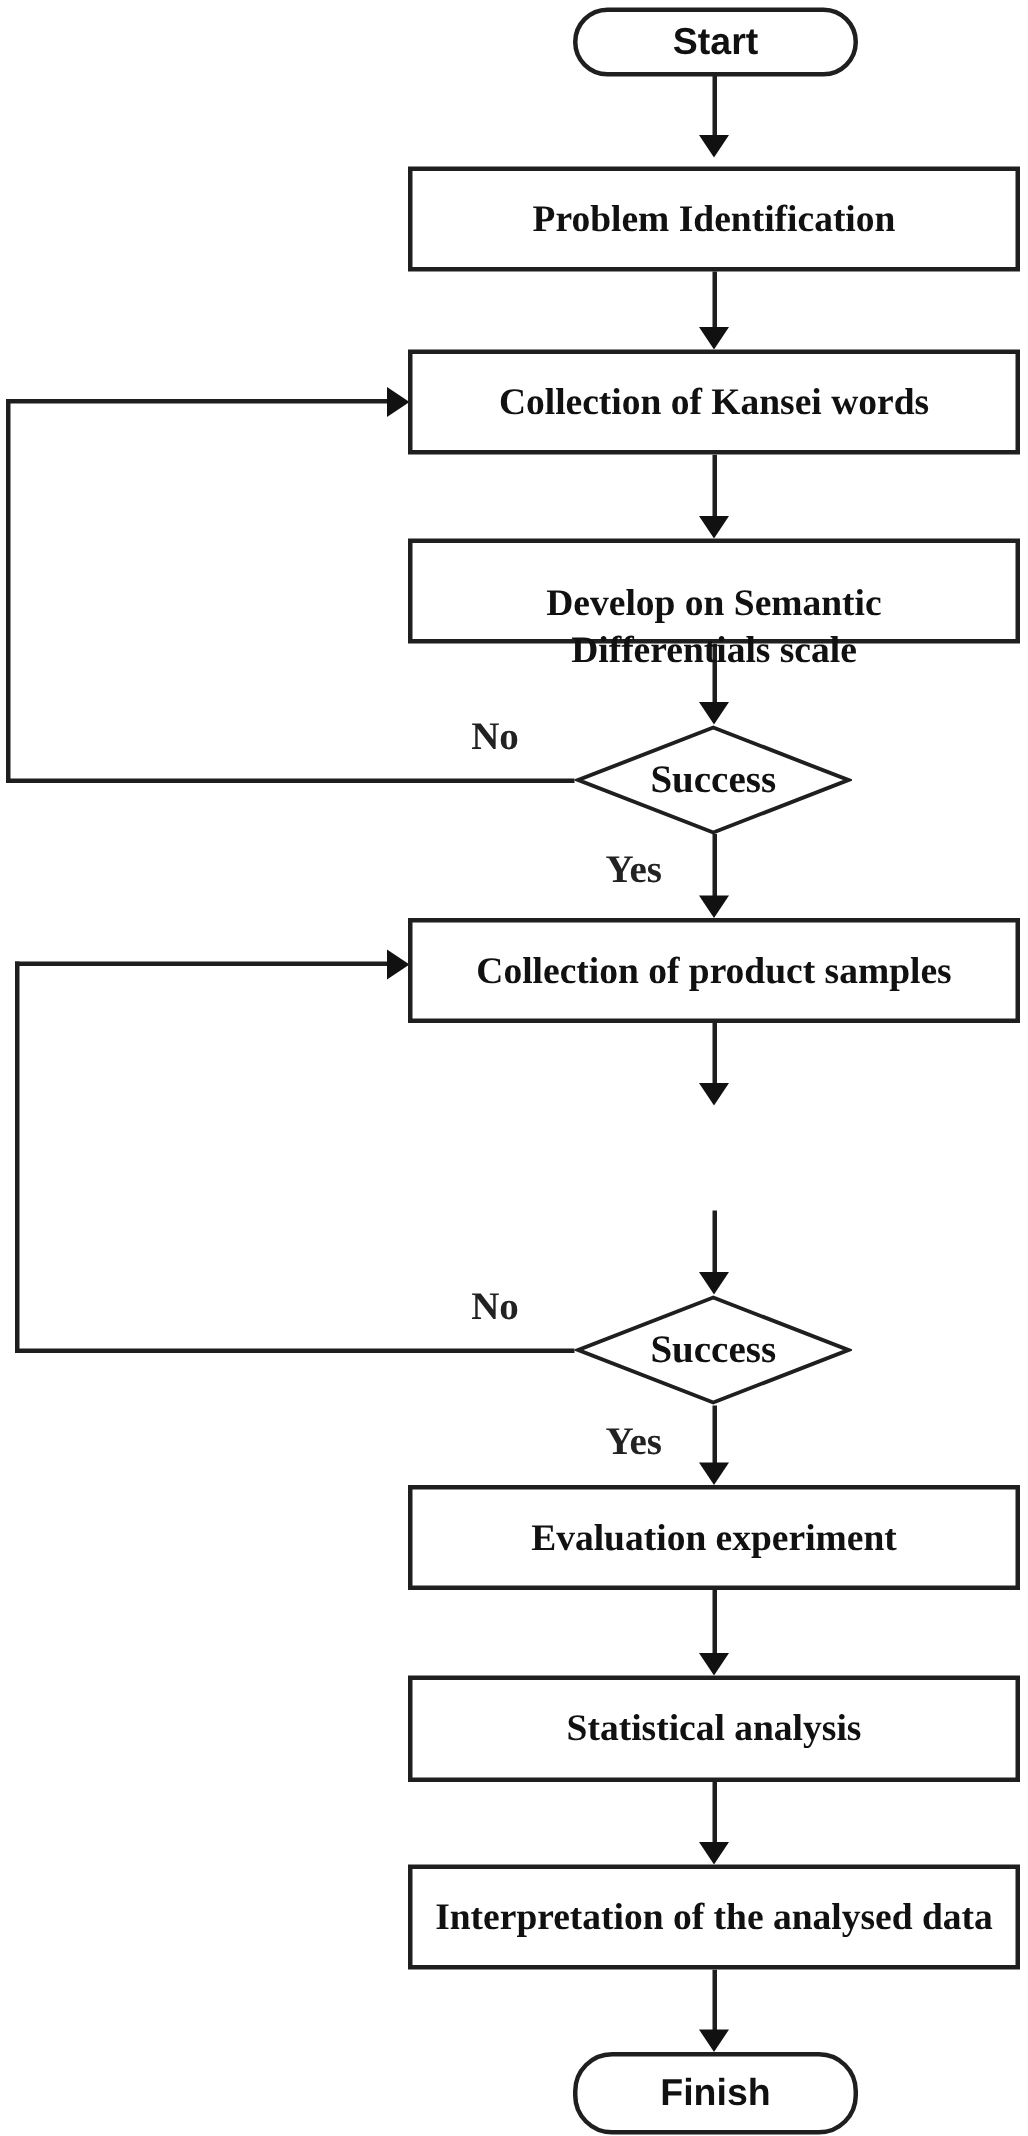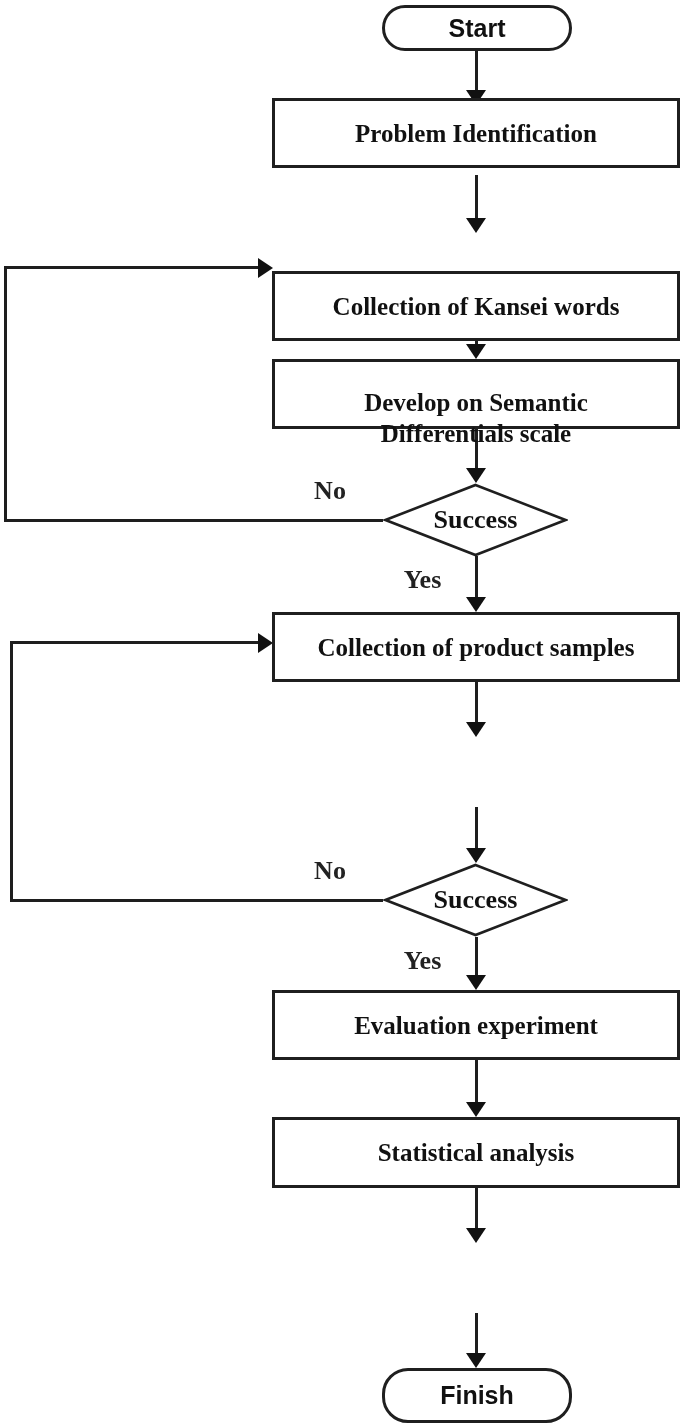--- a/index.html
+++ b/index.html
@@ -122,28 +122,28 @@
 
 <div class="canvas">
 
   <div class="terminator" style="left:382px; top:5px; width:190px; height:46px; border-radius:23px;">
     <span>Start</span>
   </div>
 
   <div class="vline" style="top:50px; height:42px;"></div>
   <div class="head-down" style="top:90px;"></div>
 
-  <div class="process" style="top:98px;">
+  <div class="process" style="top:111px;">
     <span>Problem Identification</span>
   </div>
 
   <div class="vline" style="top:175px; height:44px;"></div>
   <div class="head-down" style="top:218px;"></div>
 
-  <div class="process" style="top:233px;margin-top:38px;">
+  <div class="process" style="top:233px;">
     <span>Collection of Kansei words</span>
   </div>
 
   <div class="vline" style="top:303px; height:42px;"></div>
   <div class="head-down" style="top:344px;"></div>
 
   <div class="process" style="top:359px;">
     <span style="max-width:290px;margin-top:48px;">Develop on Semantic Differentials scale</span>
   </div>
 
@@ -198,20 +198,23 @@
   <div class="vline" style="top:1060px; height:43px;"></div>
   <div class="head-down" style="top:1102px;"></div>
 
   <div class="process" style="top:1117px; height:71px;">
     <span>Statistical analysis</span>
   </div>
 
   <div class="vline" style="top:1188px; height:41px;"></div>
   <div class="head-down" style="top:1228px;"></div>
 
+  <div class="process" style="top:1243px;">
+    <span style="max-width:390px;">Interpretation of the analysed data</span>
+  </div>
 
   <div class="vline" style="top:1313px; height:41px;"></div>
   <div class="head-down" style="top:1353px;"></div>
 
   <div class="terminator" style="left:382px; top:1368px; width:190px; height:55px; border-radius:26px;">
     <span>Finish</span>
   </div>
 
 </div>
 

